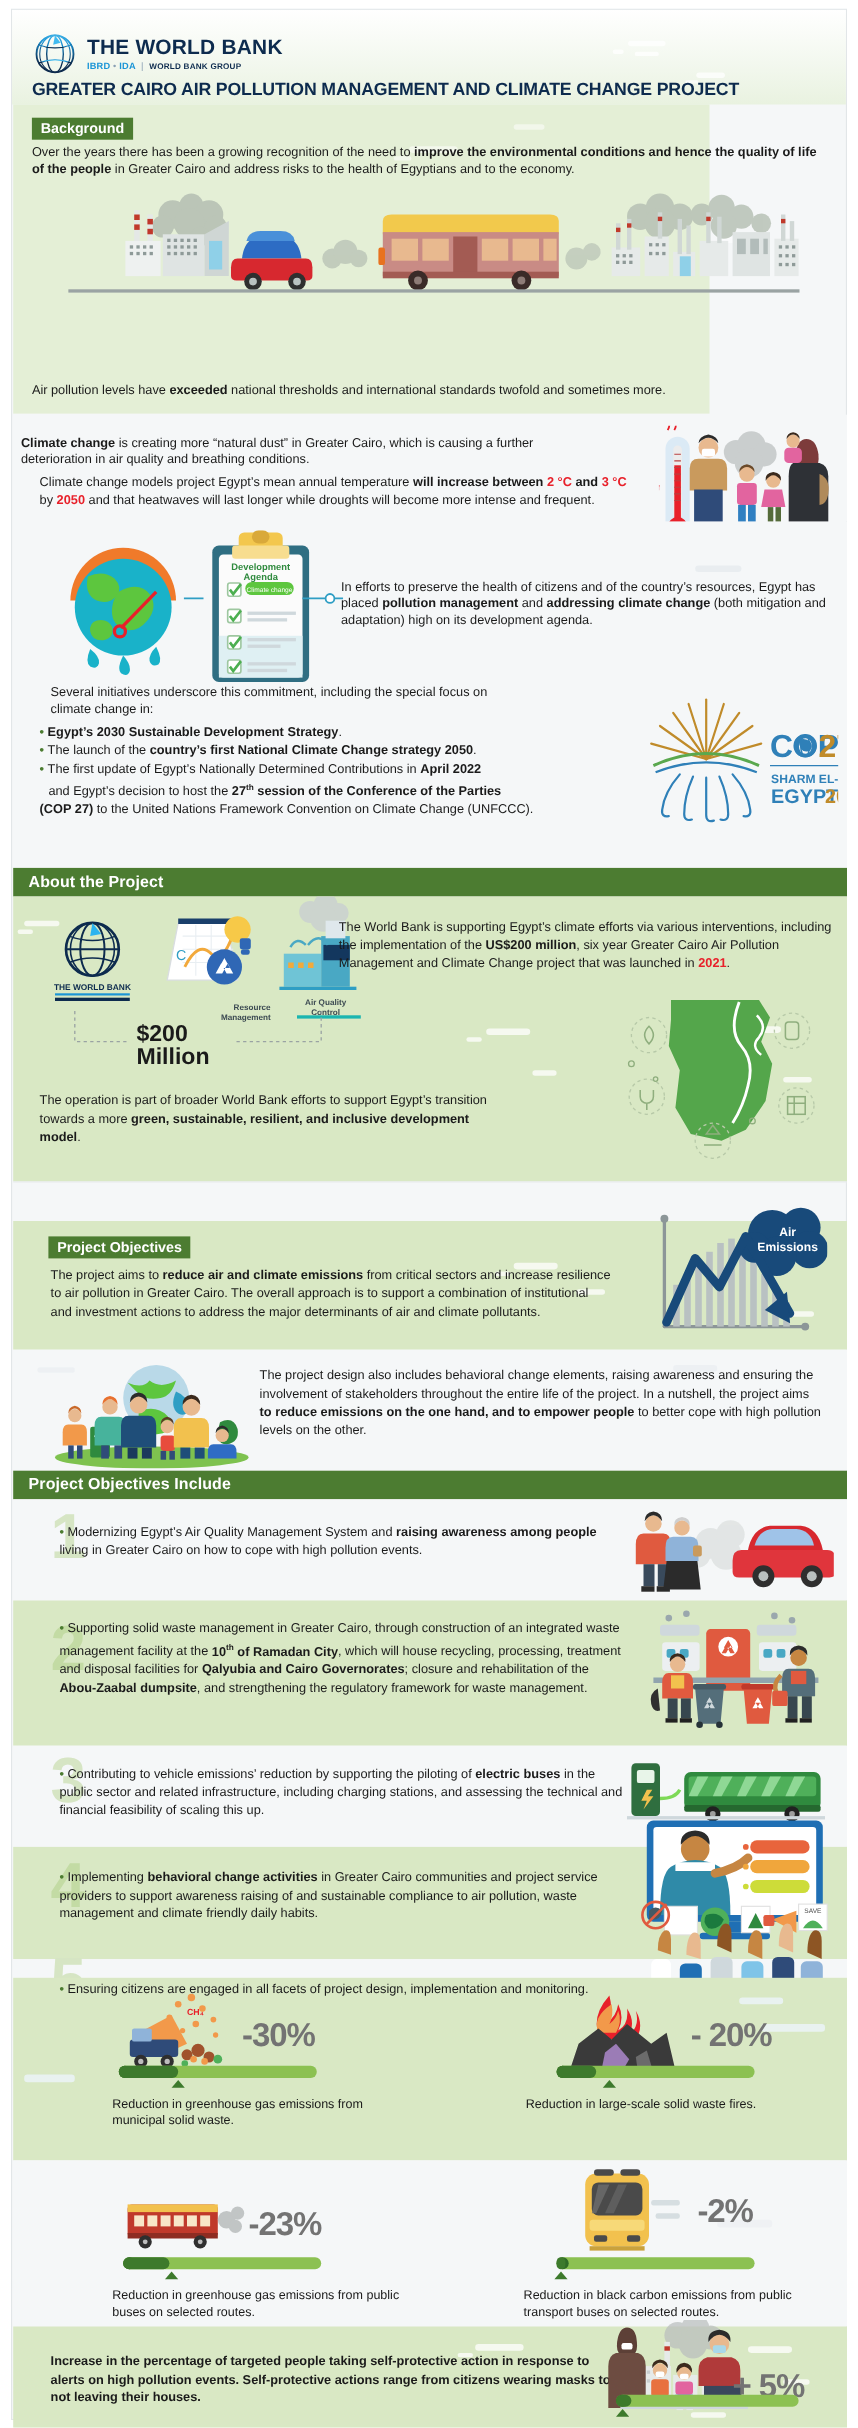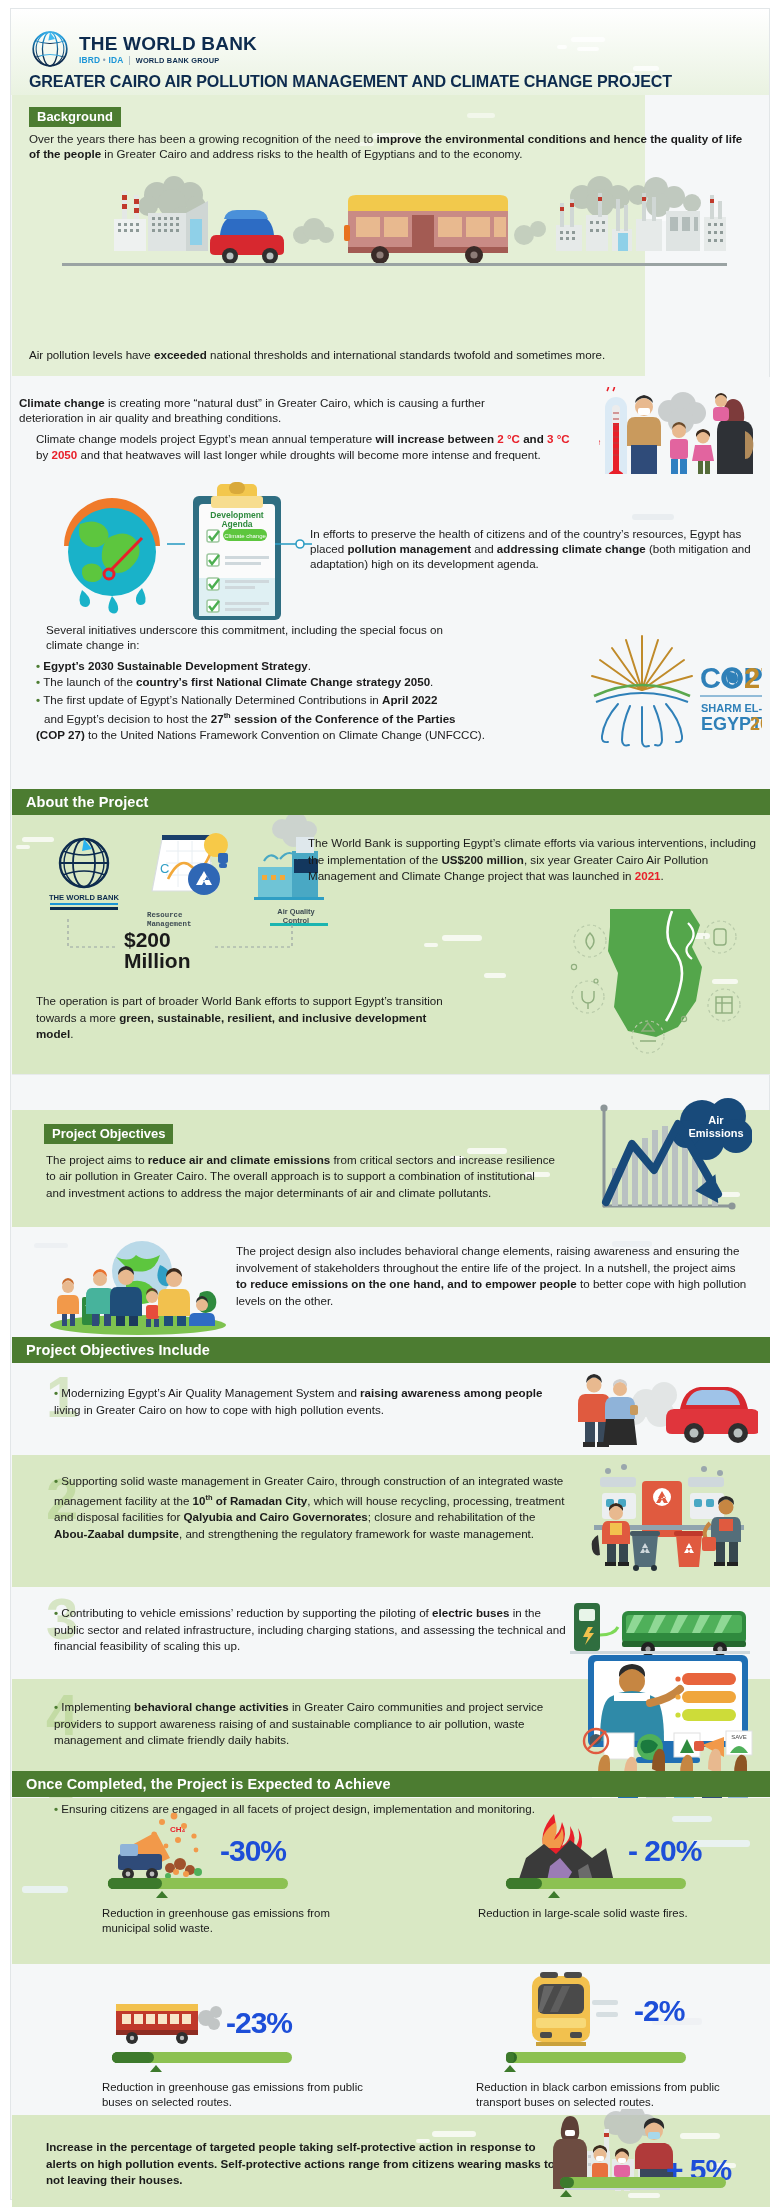--- a/index.html
+++ b/index.html
@@ -78,21 +78,21 @@
   .obj-row.light .obj-num { color:#d6e5c4; }
   .obj-text { position:relative; z-index:2; padding-left:30px; padding-right:260px; }
   .bullet { color:#4c7c31; font-weight:bold; }
 
   
   .sec-ach-hdr { position:absolute; left:1px; top:1762px; width:758px; }
   .ach-a { position:absolute; left:1px; top:1789px; width:758px; height:166px; background:#d9e8c4; }
   .ach-b { position:absolute; left:1px; top:1955px; width:758px; height:151px; background:#f5f7f8; }
   .ach-c { position:absolute; left:1px; top:2106px; width:758px; height:96px; background:#d9e8c4; }
 
-  .pct { font-size:30px; font-weight:bold; color:#1d4ed8; letter-spacing:-1px; }
+  .pct { font-size:30px; font-weight:bold; color:#737373; letter-spacing:-1px; }
   .meter { position:relative; height:11px; border-radius:6px; background:#8cc152; }
   .meter .fill { position:absolute; left:0; top:0; height:11px; border-radius:6px; background:#3d7a2c; }
   .meter-cap { position:absolute; left:0; top:0; width:11px; height:11px; border-radius:50%; background:#2f6b26; }
   .tri { width:0;height:0;border-left:6px solid transparent;border-right:6px solid transparent;border-bottom:7px solid #3d7a2c; }
   .cap-txt { font-size:11.4px; line-height:14.6px; color:#1a1a1a; }
 
   .divider { position:absolute; width:758px; height:1px; background:#e7eaec; left:1px; }
 </style>
 </head>
 <body>
@@ -542,21 +542,21 @@
       </g>
       <rect x="22" y="14" width="48" height="5" fill="#1a3f6b"></rect>
       <path d="M28 58 q12 -24 24 -12 q10 10 20 -18" stroke="#f2a93b" stroke-width="2.6" fill="none"></path>
       <path d="M76 12 a12 12 0 1 1 -0.1 0z" fill="#f7c948"></path>
       <rect x="78" y="32" width="10" height="10" rx="2" fill="#2f67b5"></rect>
       <rect x="79" y="42" width="8" height="5" rx="2" fill="#2f67b5"></rect>
       <circle cx="64" cy="58" r="16" fill="#2f67b5"></circle>
       <path d="M64 50 l5 9 h-10z M56 64 l5 -9 l5 9z M72 64 l-5 -9 l-5 9z" fill="#ffffff"></path>
       <text x="20" y="52" font-size="13" fill="#2f9ec4" font-family="Liberation Sans">C</text>
     </svg>
-    <div style="position:absolute;left:135px;top:96px;width:86px;text-align:left;font-size:7.4px;font-weight:bold;color:#3c4a52;line-height:9px;font-family:Liberation Mono, monospace;">
+    <div style="position:absolute;left:148px;top:96px;width:86px;text-align:right;font-size:7.4px;font-weight:bold;color:#3c4a52;line-height:9px;">
       <div>Resource</div>
       <div>Management</div>
     </div>
 
     <svg style="position:absolute;left:228px;top:0px;" width="110" height="96" viewBox="0 0 110 96">
       <g fill="#c9cfd1" opacity=".8">
         <circle cx="42" cy="14" r="10"></circle>
             <circle cx="56" cy="8" r="11"></circle>
             <circle cx="68" cy="15" r="9"></circle>
             <circle cx="54" cy="20" r="12"></circle>
@@ -928,23 +928,20 @@
         <path d="M102 50 q0 -16 6 -20 q7 -2 7 10 v16" fill="#c68642"></path>
         <rect x="96" y="58" width="20" height="46" rx="5" fill="#7fc4e8"></rect>
         <path d="M130 44 q0 -16 6 -20 q7 -2 7 10 v16" fill="#e8b98f"></path>
         <rect x="124" y="54" width="20" height="50" rx="5" fill="#2f4b79"></rect>
         <path d="M156 50 q0 -16 6 -20 q7 -2 7 10 v16" fill="#8d5524"></path>
         <rect x="150" y="58" width="20" height="46" rx="5" fill="#8fb3d9"></rect>
       </g>
     </svg>
   </div>
 
-  <div class="sec-ach-hdr">
-    <div class="hdr-bar">Once Completed, the Project is Expected to Achieve</div>
-  </div>
 
   <div class="ach-a">
     <div class="cloud" style="left:660px;top:18px;width:40px;height:6px;background:#eef5ff;"></div>
     <div class="cloud" style="left:680px;top:42px;width:58px;height:7px;background:#eef5ff;"></div>
     <div class="cloud" style="left:10px;top:88px;width:46px;height:7px;background:#eef5ff;"></div>
 
     <div style="position:absolute;left:90px;top:12px;width:280px;">
       <svg style="position:absolute;left:6px;top:0px;" width="130" height="80" viewBox="0 0 130 80">
         <g fill="#f2994a">
           <circle cx="54" cy="12" r="3"></circle>

